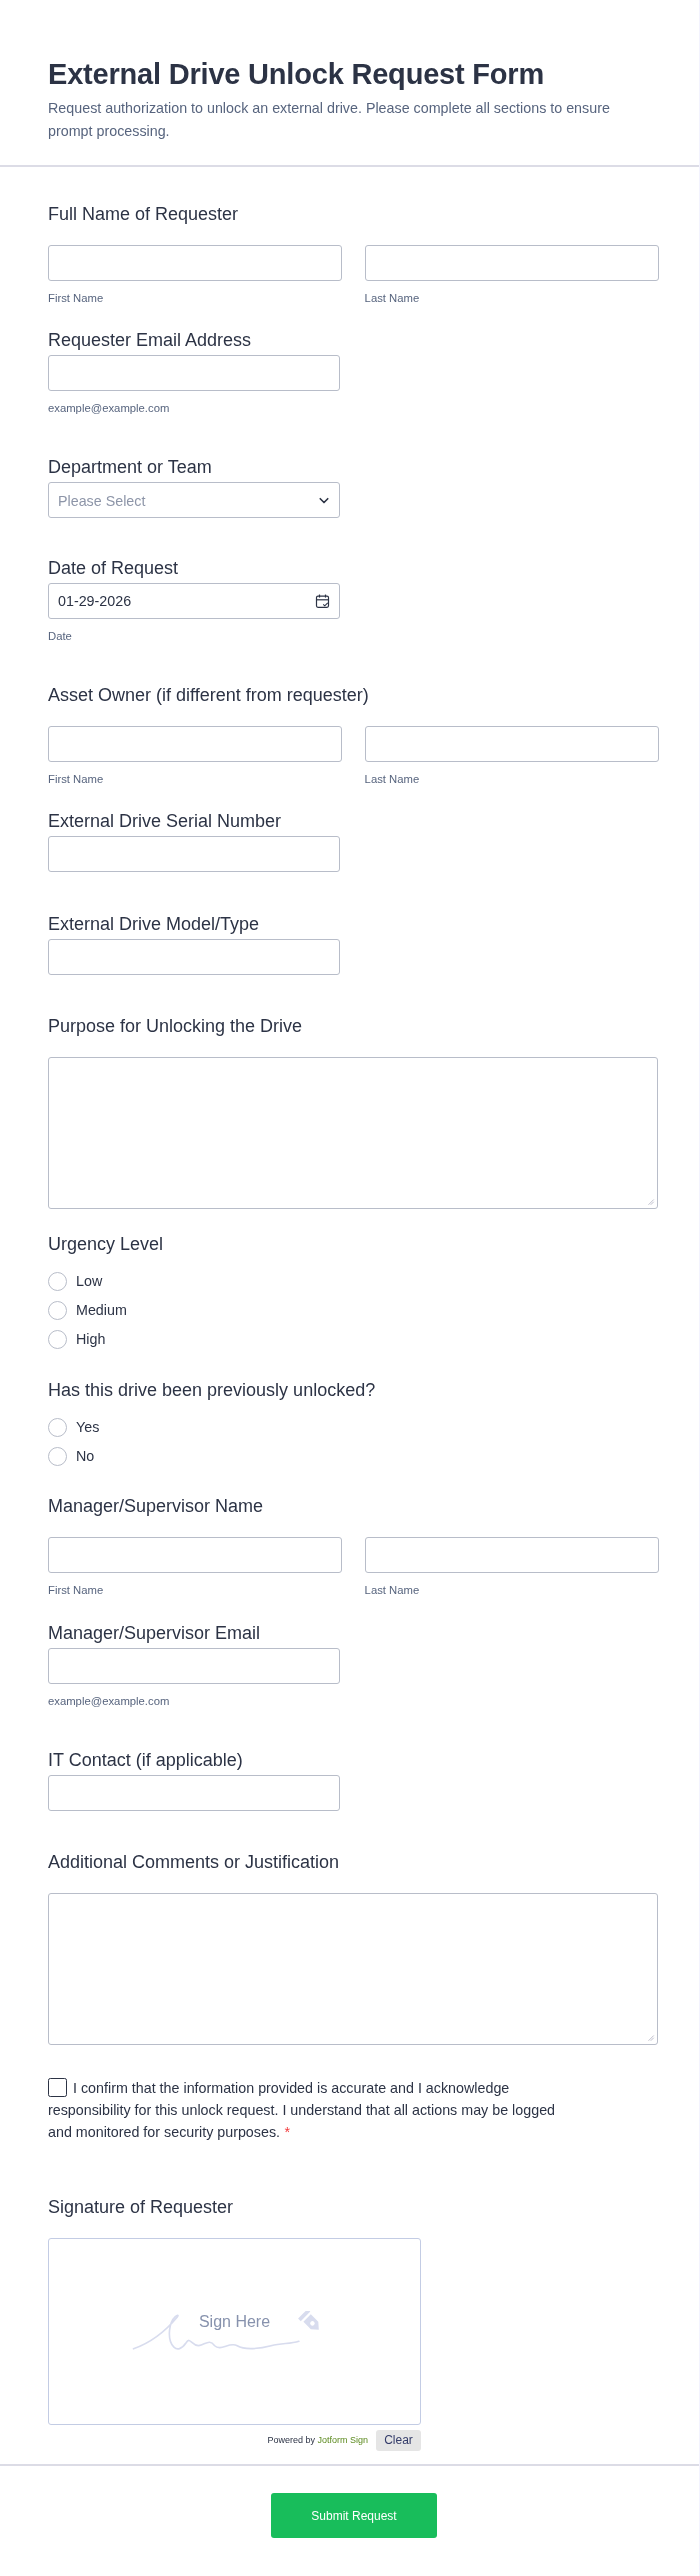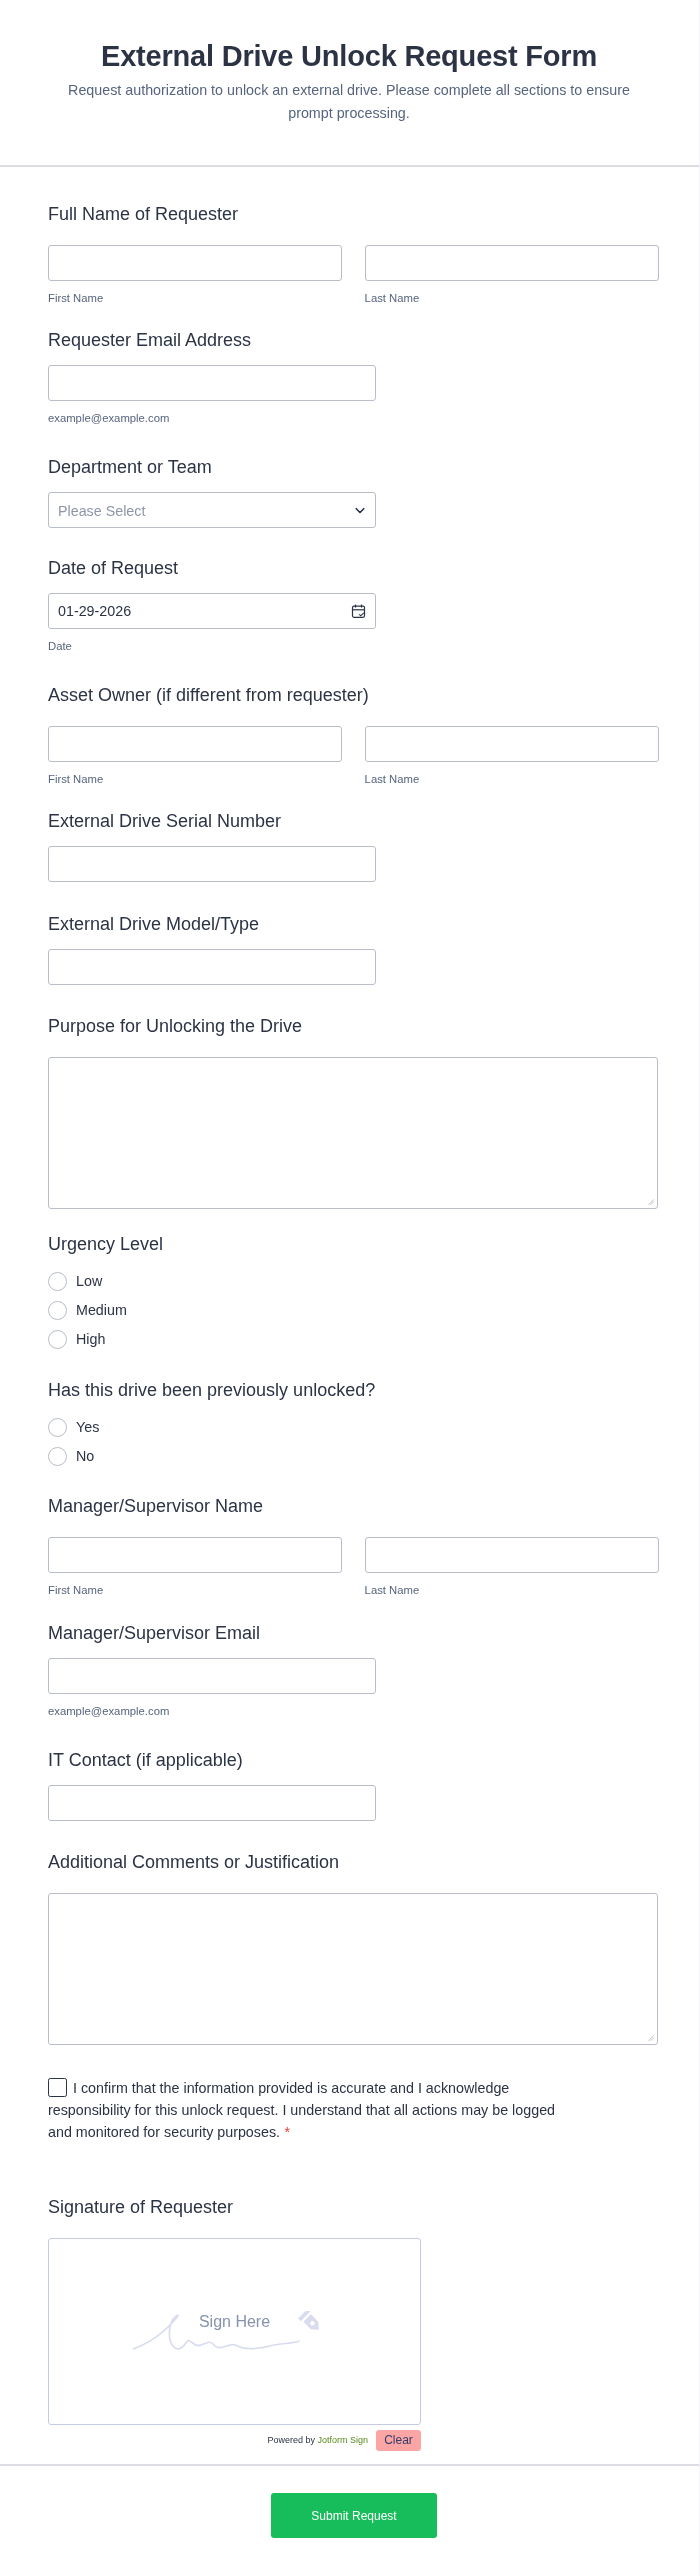--- a/index.html
+++ b/index.html
@@ -1,50 +1,50 @@
 <!DOCTYPE html>
 <html style="font-size:12px"><head>
 <meta charset="utf-8">
 <style>
   * { box-sizing: border-box; margin: 0; padding: 0; }
   html, body { width: 700px; background: #f3f3fe; }
   body { font-family: "Liberation Sans", "DejaVu Sans", sans-serif; color: #2c3345; }
   .card { position: relative; width: 699px; height: 2576px; background: #ffffff; }
-  .header { position: absolute; left: 48px; top: 38px; width: 602px; text-align: center; }
+  .header { position: absolute; left: 48px; top: 56px; width: 602px; }
   .title { font-size: 29px; font-weight: 700; color: #2c3345; letter-spacing: -0.2px; line-height: 36px; }
   .subtitle { margin-top: 4.5px; font-size: 14.3px; line-height: 23px; color: #57647e; }
   .divider { position: absolute; left: 0; width: 699px; height: 1.5px; background: #dcdce6; }
   .field { position: absolute; left: 48px; }
   .label { font-size: 18px; color: #2c3345; line-height: 18px; height: 18px; white-space: nowrap; }
   .input { display: block; height: 36px; border: 1.1px solid #b8bdc9; border-radius: 3px; background: #fff; }
   .sub { font-size: 11.3px; color: #57647e; margin-top: 10.5px; line-height: 13.6px; }
   .row { display: flex; gap: 22.6px; margin-top: 22px; }
   .col { width: 294px; }
-  .single { margin-top: 16px; width: 328px; }
+  .single { margin-top: 6px; width: 292px; }
   .select { position: relative; }
   .select .ph { position: absolute; left: 9px; top: 9.8px; font-size: 14.3px; color: #8d95a8; }
   .select .chev { position: absolute; right: 9px; top: 12px; width: 12px; height: 10.5px; }
   .date .val { position: absolute; left: 9px; top: 9px; font-size: 14.3px; color: #2c3345; }
   .date .cal { position: absolute; right: 9px; top: 9px; width: 15px; height: 16.6px; }
   .textarea { position: relative; margin-top: 22px; width: 610px; height: 152px; border: 1.1px solid #b8bdc9; border-radius: 3px; }
   .textarea .grip { position: absolute; right: 2.3px; bottom: 2.3px; width: 7.5px; height: 7.5px; }
   .radios { margin-top: 13.6px; }
   .radio { display: flex; align-items: center; height: 29px; }
   .radio .circ { width: 19px; height: 19px; border: 1.1px solid #b8bdc9; border-radius: 50%; background: #fff; }
   .radio .rl { margin-left: 9px; font-size: 14.3px; color: #2c3345; }
   .consent { position: absolute; left: 48px; top: 2077px; width: 527px; font-size: 14.3px; line-height: 22px; color: #2c3345; }
   .consent .cb { display: inline-block; width: 19px; height: 19px; border: 1.5px solid #2c3345; border-radius: 2.3px; vertical-align: -3.8px; margin-right: 6px; background: #fff; }
   .consent .req { color: #f23a3c; margin-left: 4.5px; }
   .sig { margin-top: 22px; position: relative; width: 373px; height: 187px; border: 1.1px solid #c3cce4; border-radius: 3px; background: #fff; }
   .sig .signhere { position: absolute; left: 0; right: 0; top: 74px; text-align: center; font-size: 16px; color: #8792ad; }
   .sig svg { position: absolute; left: 83px; top: 72px; }
   .sigfoot { position: relative; width: 373px; height: 21px; margin-top: 3px; }
   .powered { position: absolute; right: 53px; top: 6.8px; font-size: 9px; color: #2c3345; }
   .powered b { color: #5b8a1e; font-weight: 400; }
-  .clearbtn { position: absolute; right: 0; top: 1.5px; width: 45px; height: 21px; background: #fca5a5; border-radius: 3px; border: none; font-size: 12px; color: #343c6a; font-family: "Liberation Sans", sans-serif; }
+  .clearbtn { position: absolute; right: 0; top: 1.5px; width: 45px; height: 21px; background: #e5e5e5; border-radius: 3px; border: none; font-size: 12px; color: #343c6a; font-family: "Liberation Sans", sans-serif; }
   .submit { position: absolute; left: 271px; top: 2493px; width: 166px; height: 45px; background: #18bd5b; color: #fff; border: none; border-radius: 3px; font-size: 12px; font-family: "Liberation Sans", sans-serif; }
 </style>
 </head>
 <body>
 
 <div class="card">
 
   <div class="header">
     <h1 class="title">External Drive Unlock Request Form</h1>
     <p class="subtitle">Request authorization to unlock an external drive. Please complete all sections to ensure prompt processing.</p>

